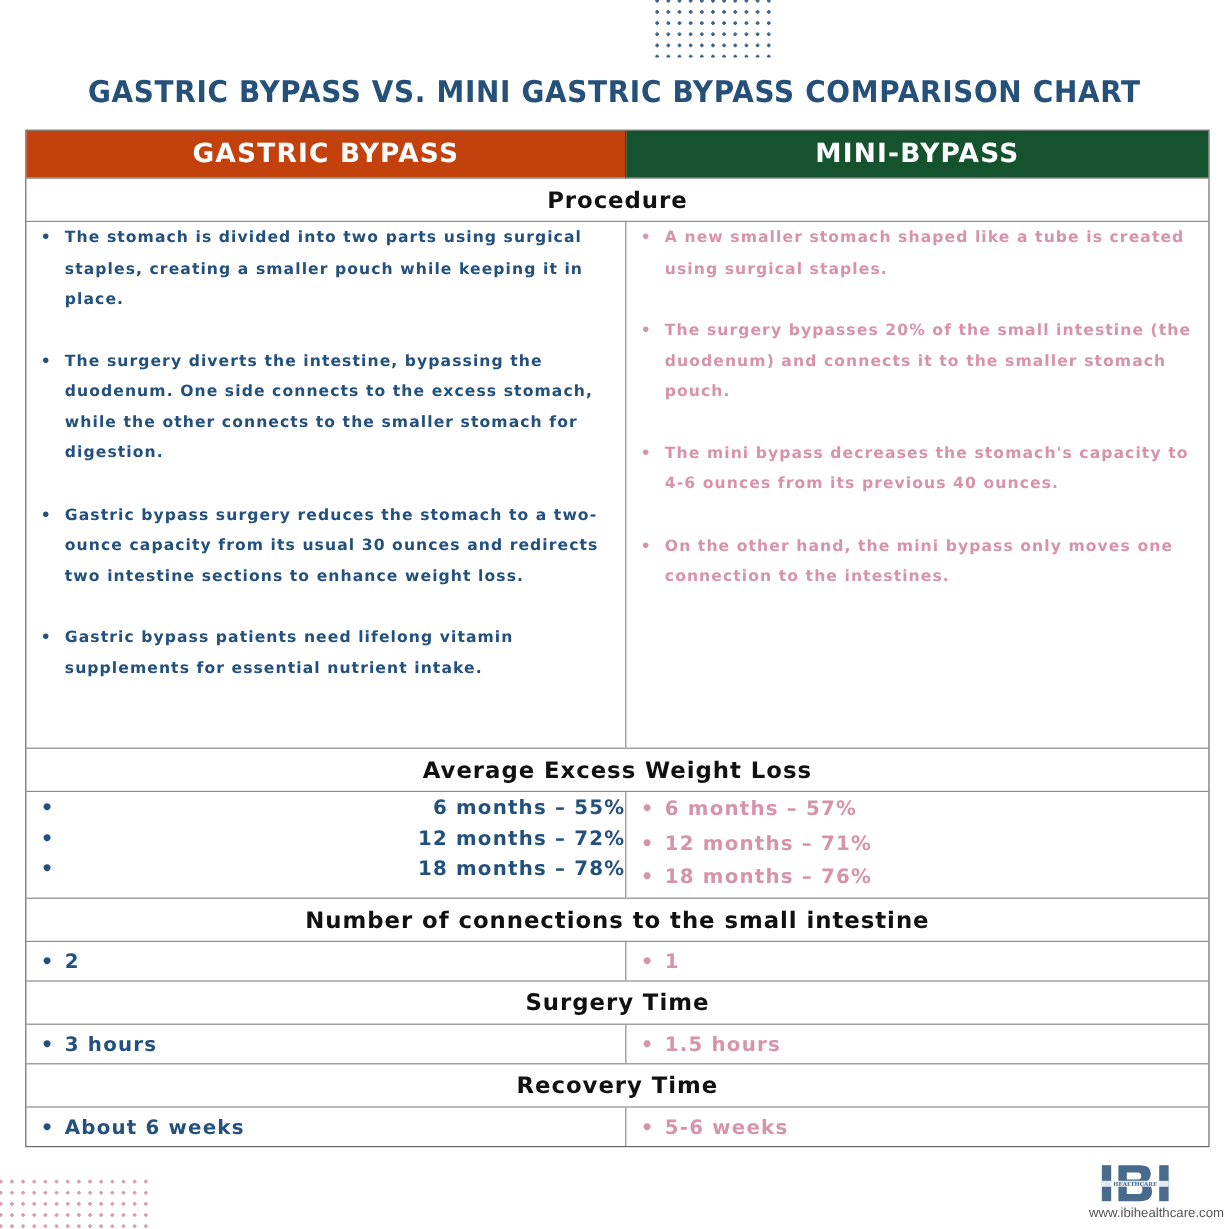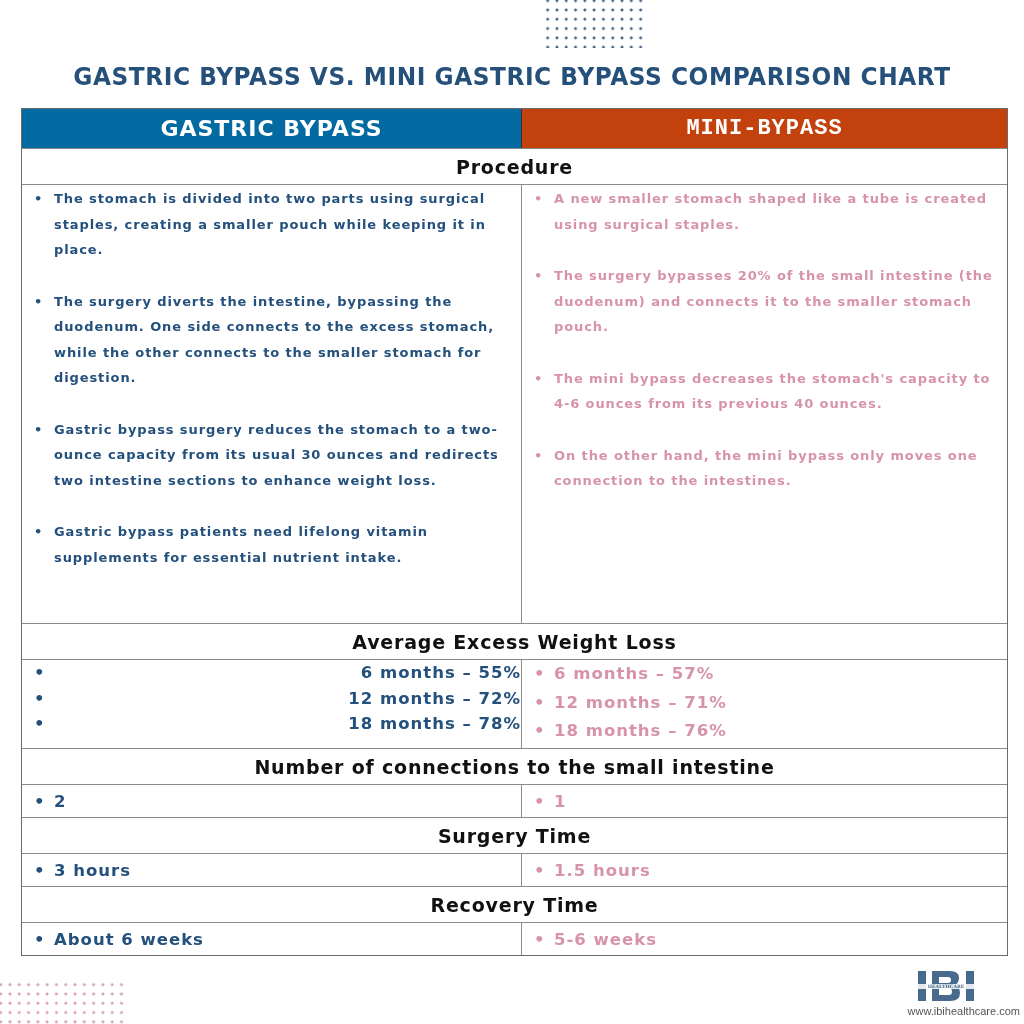--- a/index.html
+++ b/index.html
@@ -13,22 +13,22 @@
   .title { position:absolute; left:0; top:62px; width:1024px; text-align:center; color:#25507a;
     font-family:"DejaVu Sans", sans-serif; font-weight:bold; font-size:25px; letter-spacing:0.6px; transform:scaleX(0.93); transform-origin:center; }
   .table { position:absolute; left:21px; top:108px; width:987px; border:1.5px solid #6a6a6a; box-sizing:border-box; }
   .row { display:flex; border-top:1.5px solid #8c8c8c; box-sizing:border-box; }
   .row:first-child { border-top:none; }
   .cell { box-sizing:border-box; }
   .cell.left { width:500px; border-right:1.5px solid #8c8c8c; }
   .cell.right { flex:1; }
   .hdr .cell { height:39px; display:flex; align-items:center; justify-content:center; color:#ffffff;
     font-family:"DejaVu Sans", sans-serif; font-weight:bold; font-size:22px; letter-spacing:1px; }
-  .hdr .left { background:#0369a1; border-right:1.5px solid #333; }
-  .hdr .right { background:#c2410c;font-family:Liberation Mono, monospace; }
+  .hdr .left { background:#c2410c; border-right:1.5px solid #333; }
+  .hdr .right { background:#14532d; }
   .section { justify-content:center; align-items:center; height:36px; color:#111111;
     font-family:"DejaVu Sans", sans-serif; font-weight:bold; font-size:19px; letter-spacing:0.8px; }
   .blue { color:#23507c; }
   .pink { color:#d793ab; }
   ul { margin:0; padding:0; list-style:none; }
   .proc li { position:relative; padding-left:32px; font-family:"DejaVu Sans", sans-serif; font-weight:bold; font-size:13px; line-height:25.5px; letter-spacing:0.9px; margin-bottom:26px; }
   .proc li:last-child { margin-bottom:0;margin-top:21px; }
   .proc li::before { content:"•"; position:absolute; left:12px; top:0; }
   .proc .cell { padding-top:1px; padding-right:4px; height:438px; }
   .short li { position:relative; padding-left:32px; font-family:"DejaVu Sans", sans-serif; font-weight:bold; font-size:16.5px; letter-spacing:1px; }

